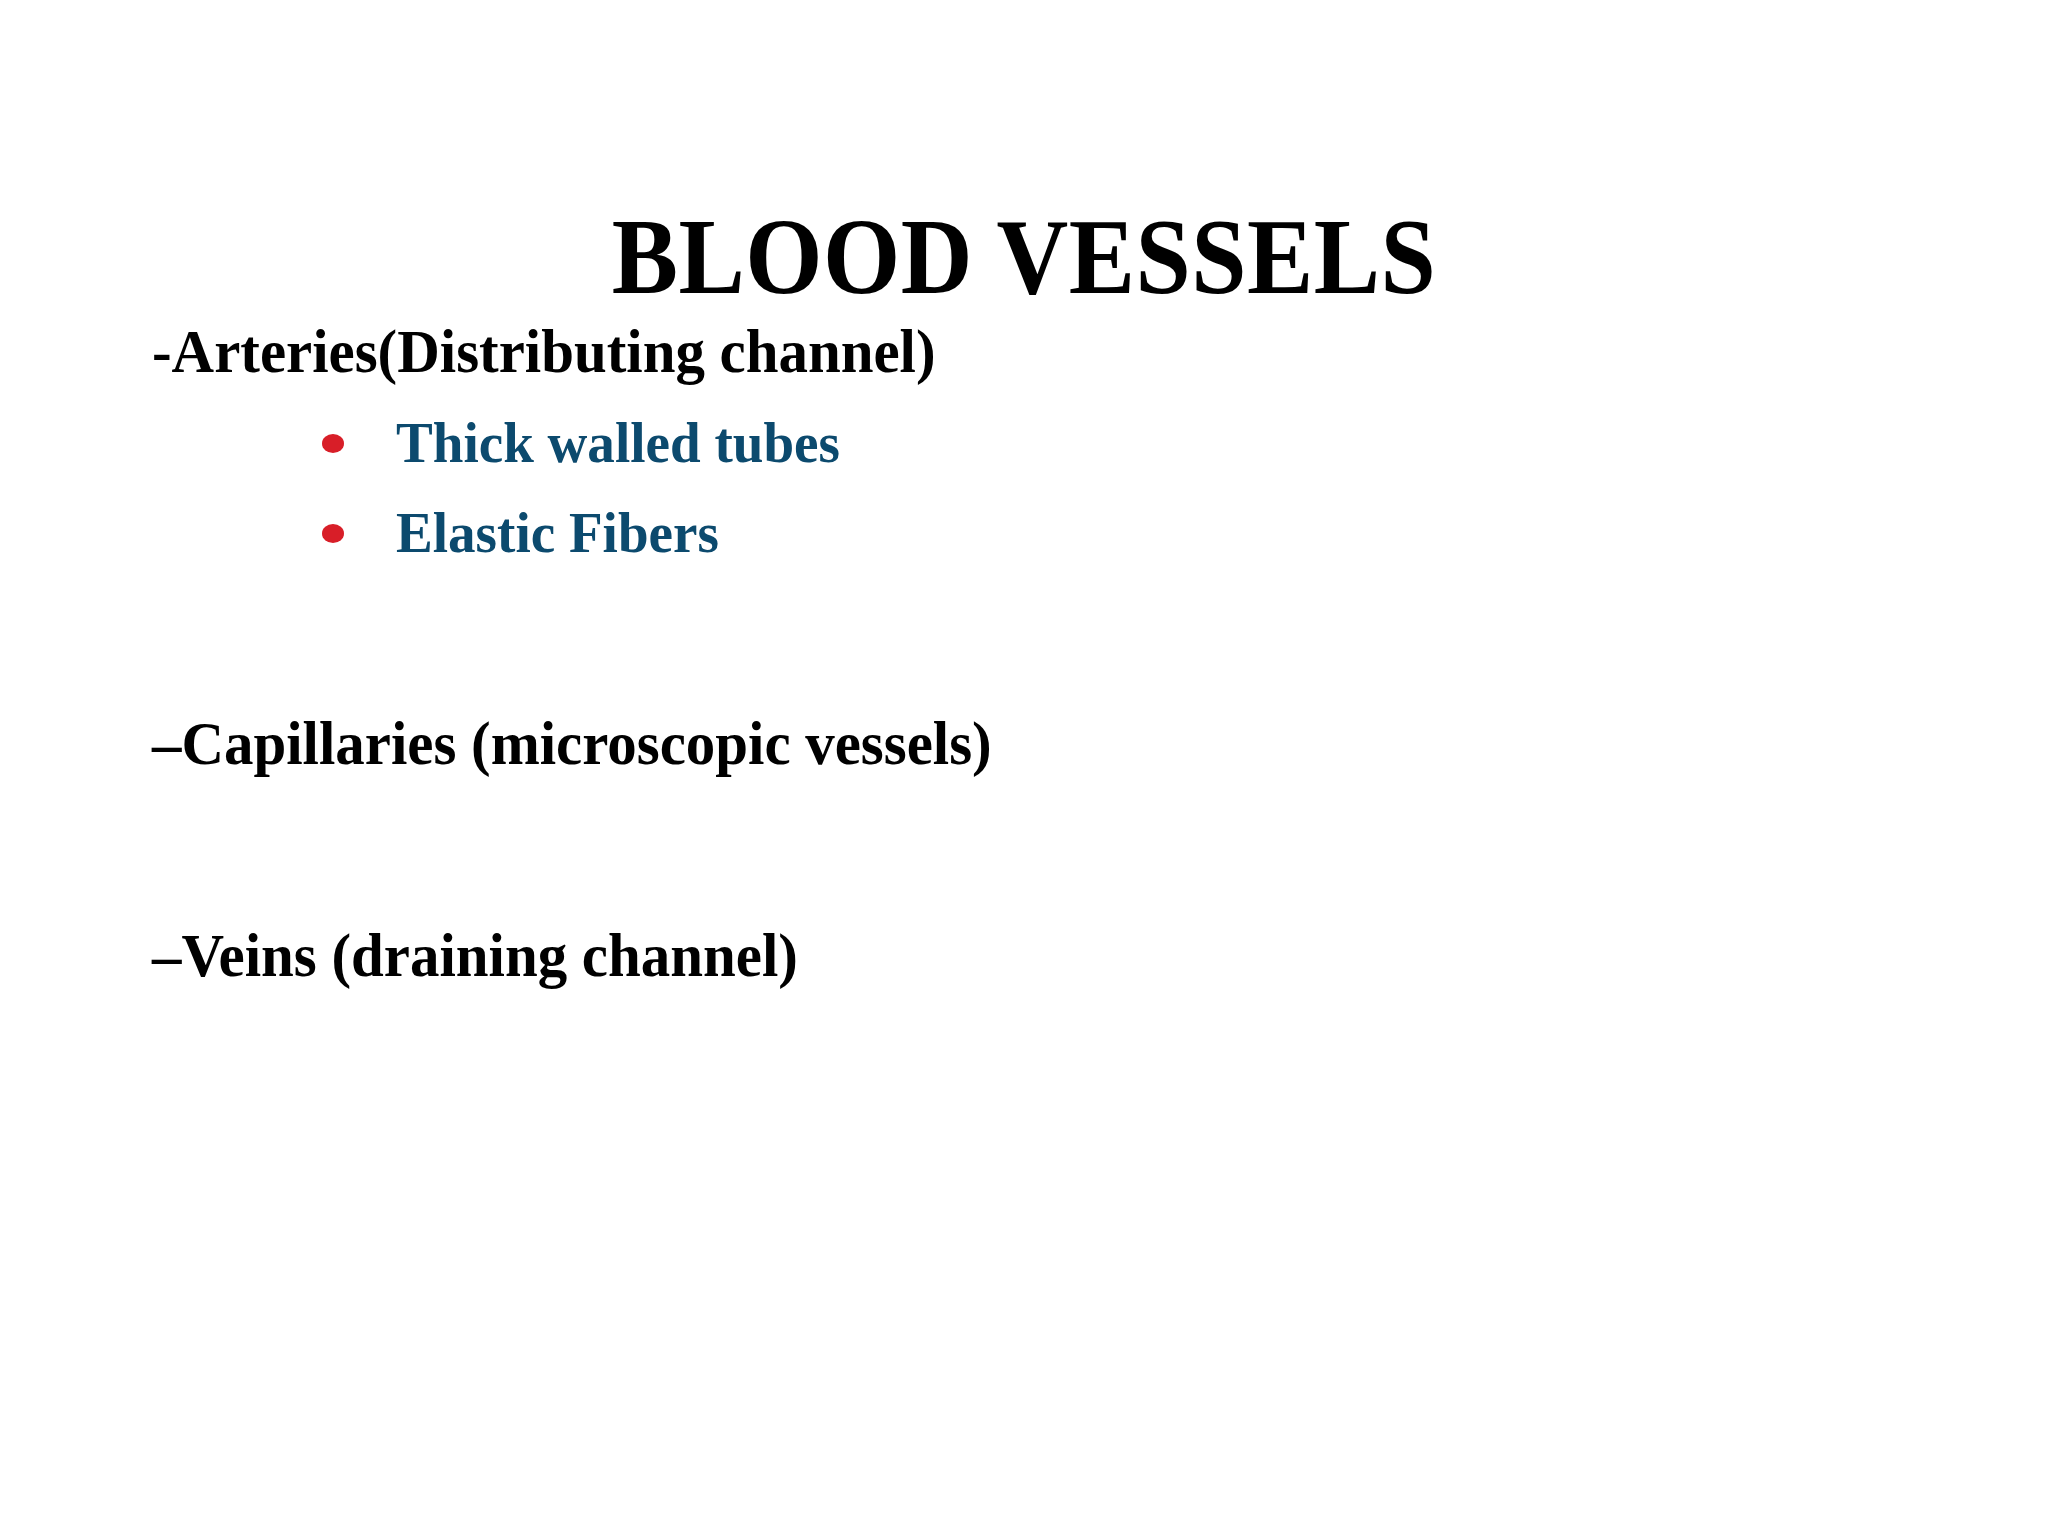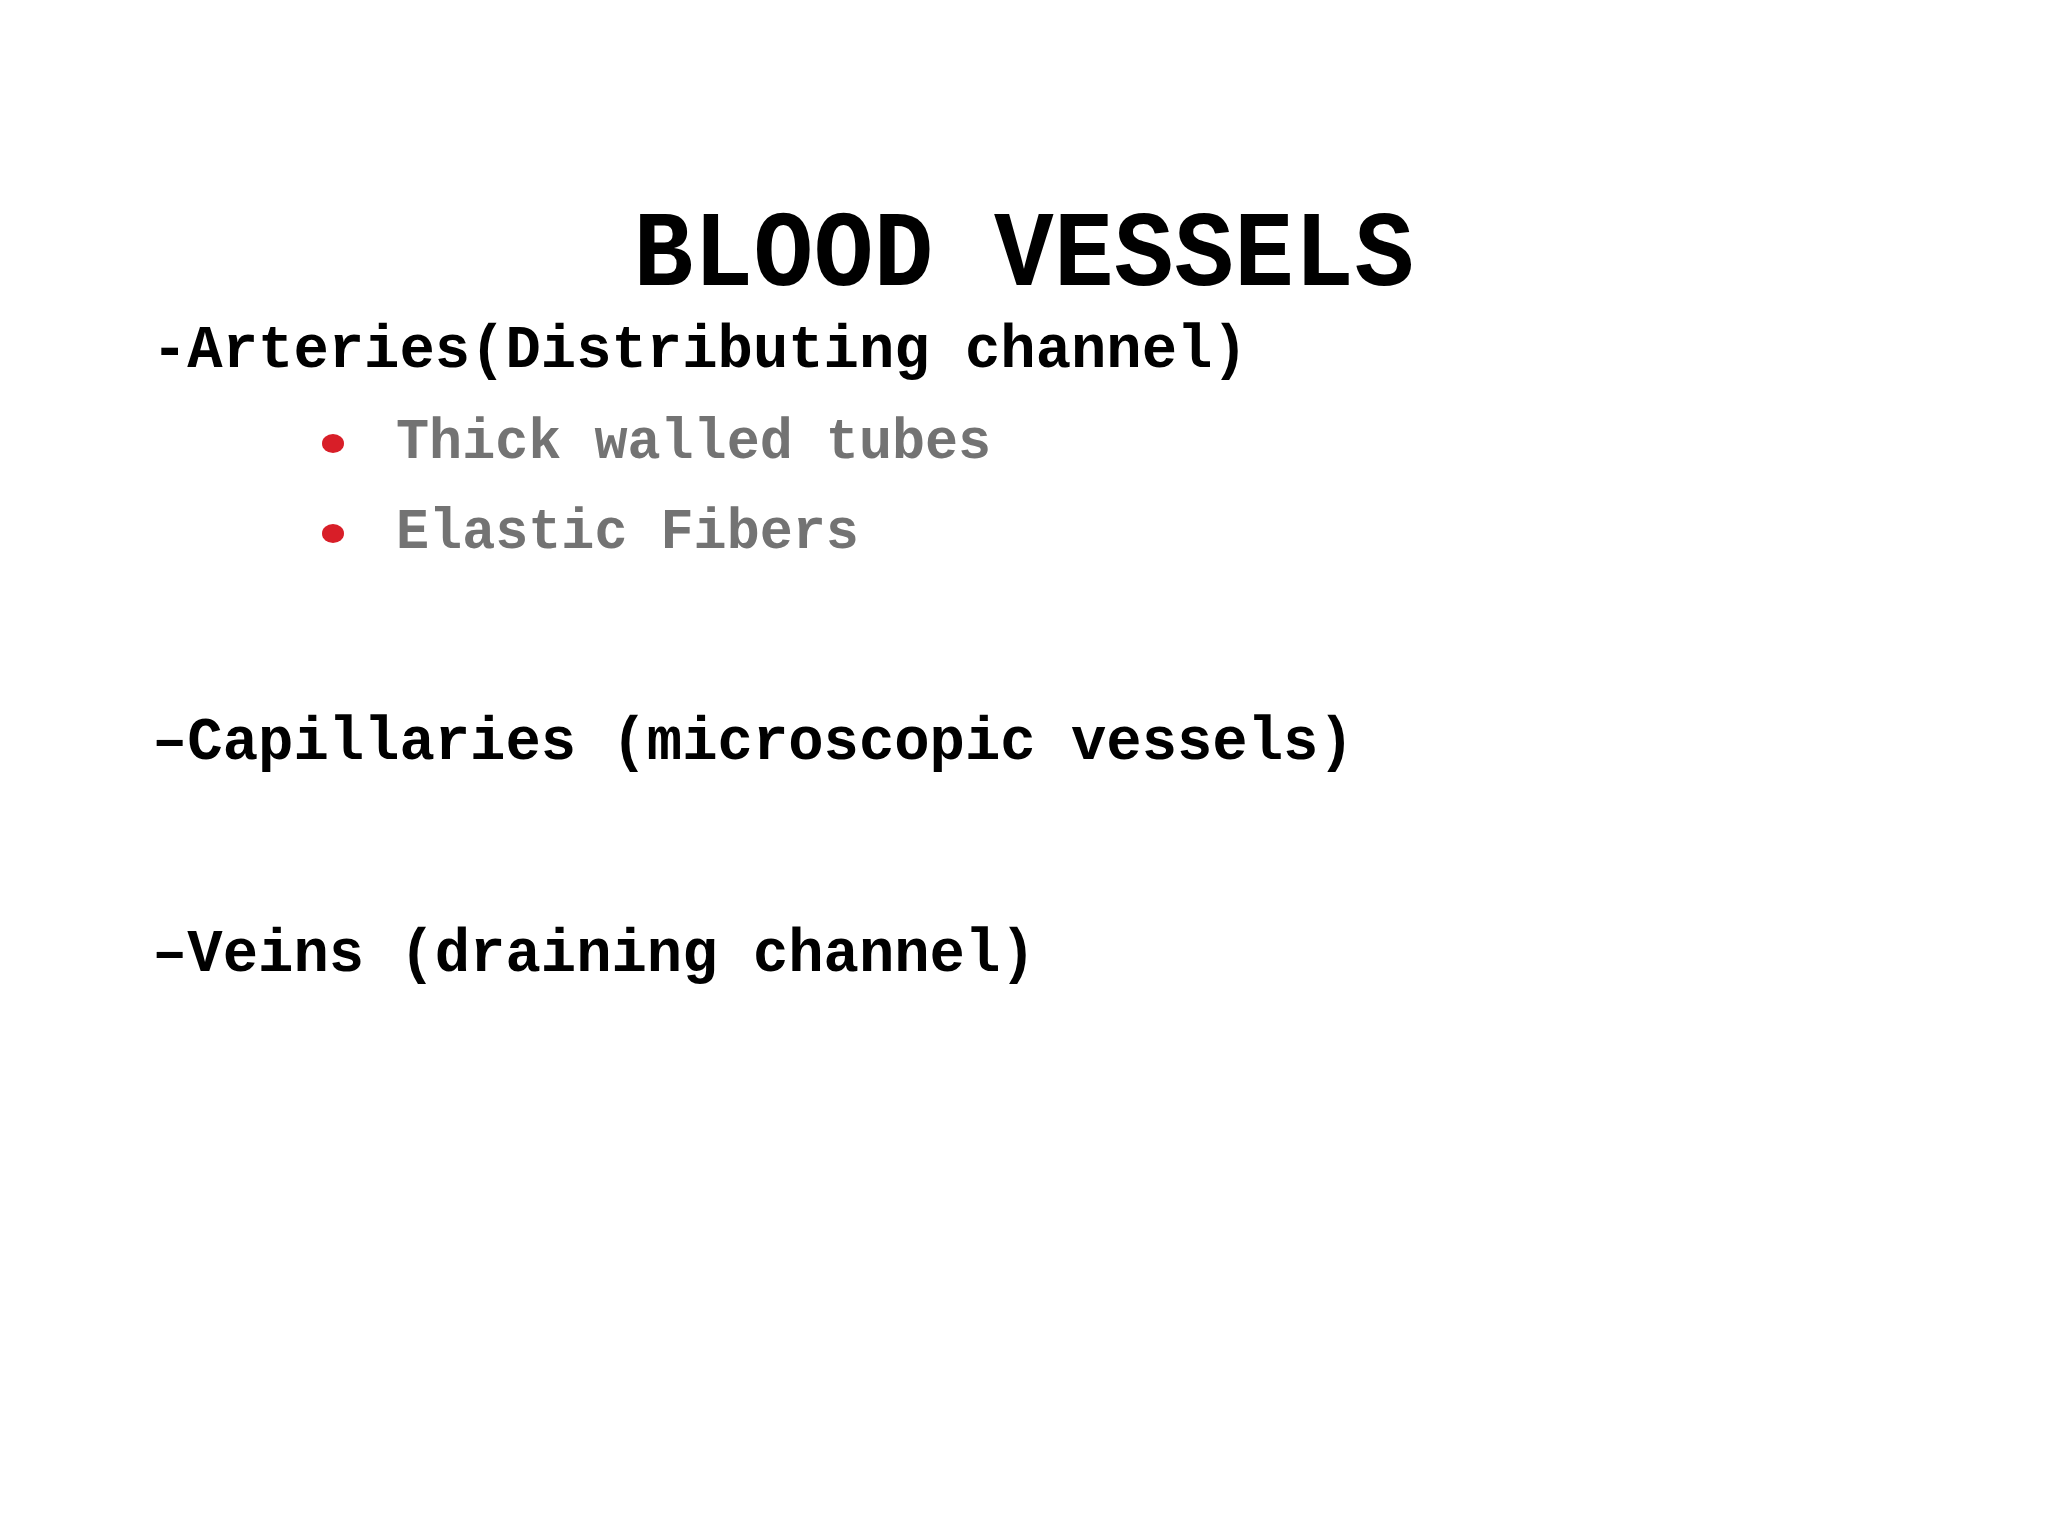--- a/index.html
+++ b/index.html
@@ -8,21 +8,21 @@
     padding: 0;
     background: #ffffff;
   }
 
   #slide {
     position: relative;
     width: 2048px;
     height: 1536px;
     background: #ffffff;
     overflow: hidden;
-    font-family: Liberation Mono, monospace;
+    font-family: Liberation Serif, serif;
     color: #000000;
     -webkit-font-smoothing: antialiased;
   }
 
   
   .slide-title {
     position: absolute;
     left: 0;
     top: 128px;
     width: 2048px;
@@ -61,21 +61,21 @@
     list-style: none;
     margin: 0;
     padding: 0;
   }
 
   .bullet-item {
     position: relative;
     font-size: 58px;
     font-weight: bold;
     line-height: 1.0;
-    color: #737373;
+    color: #0c4a6e;
     white-space: nowrap;
     display: flex;
     align-items: center;
   }
 
   .bullet-marker {
     flex: 0 0 auto;
     display: inline-block;
   }
 

